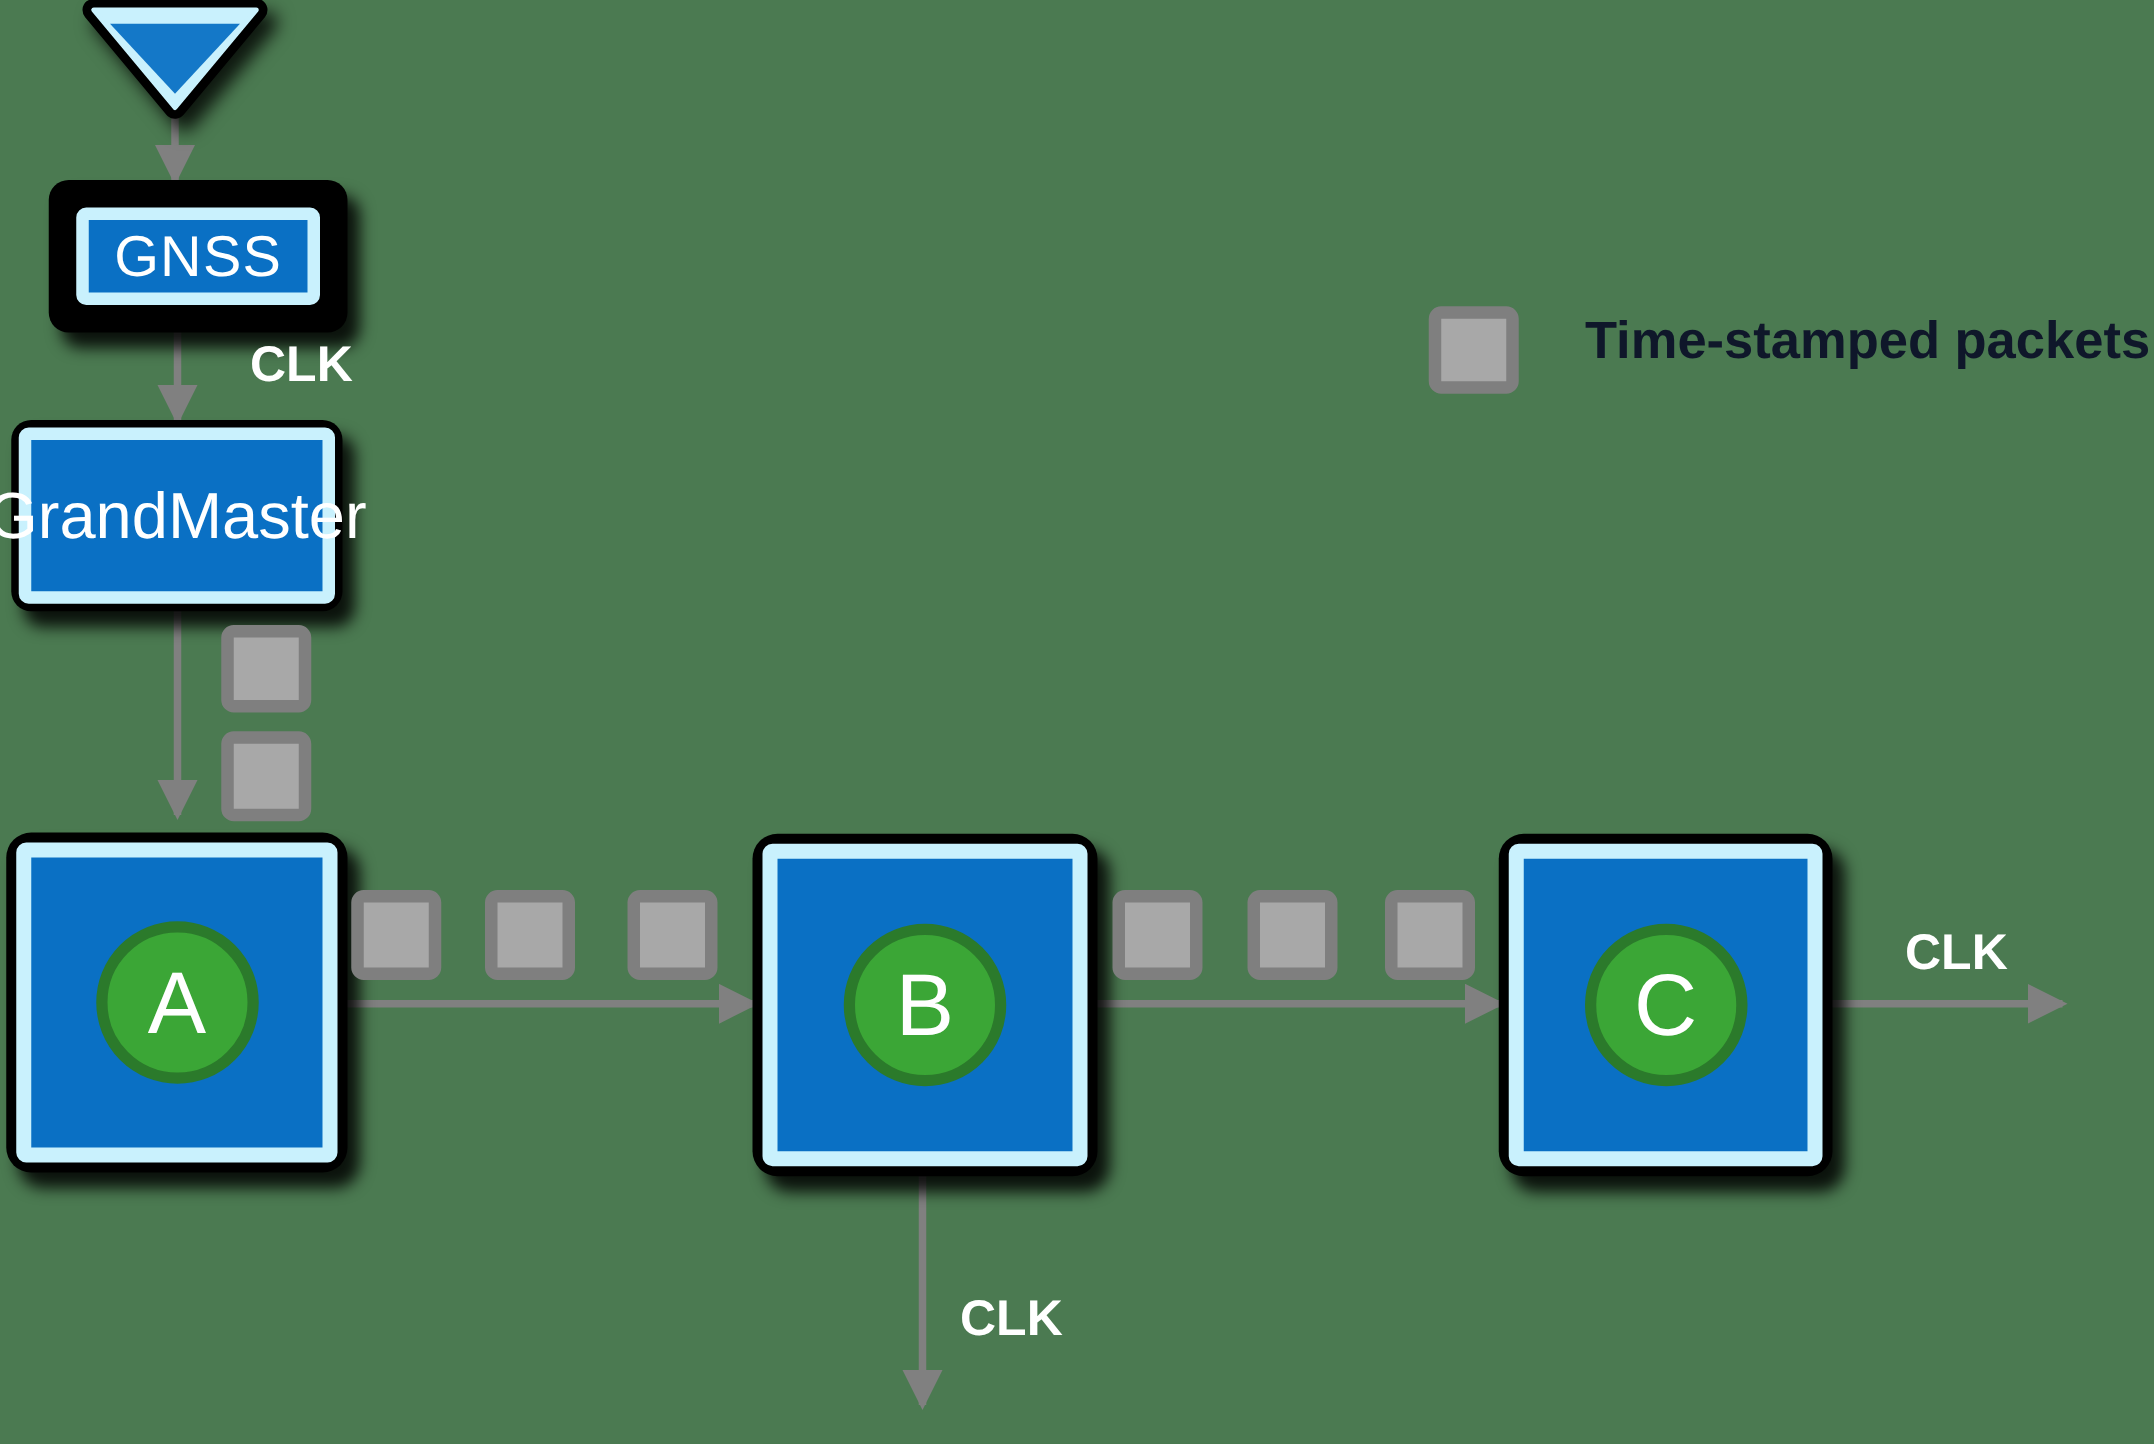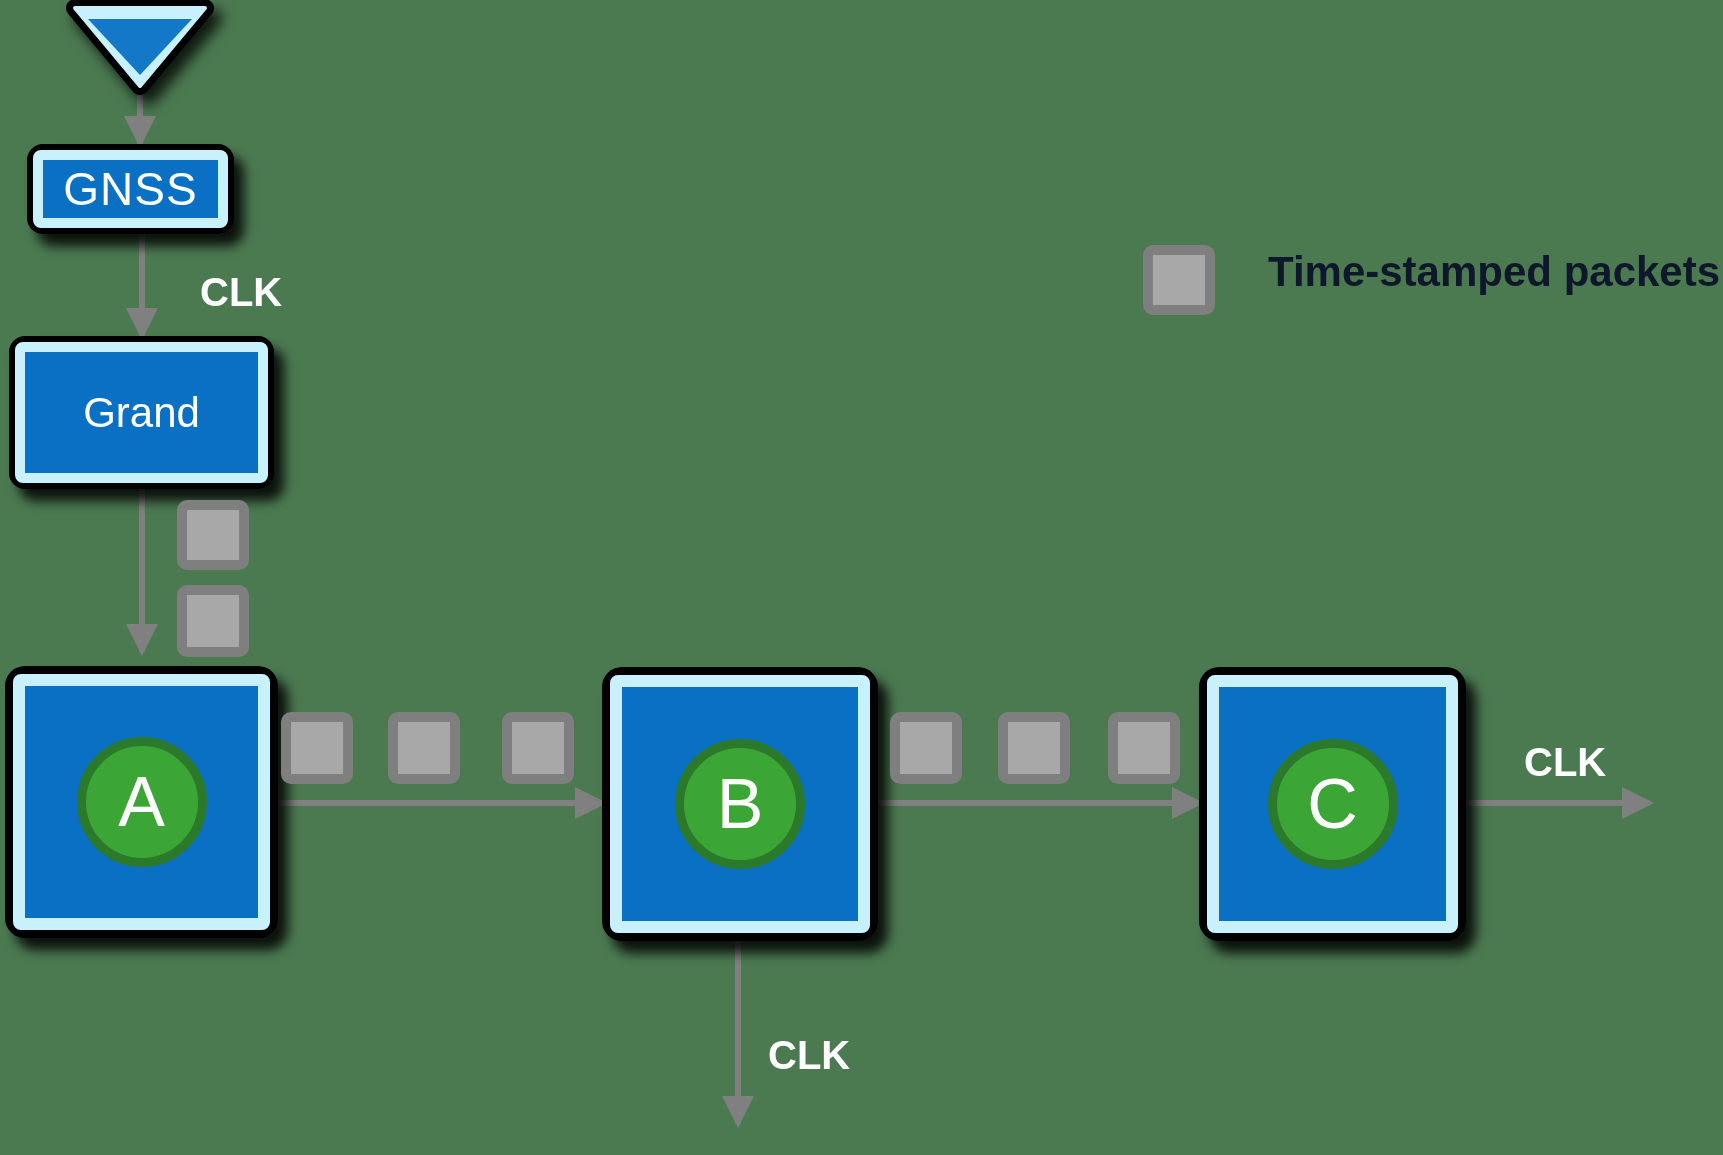--- a/index.html
+++ b/index.html
@@ -14,24 +14,24 @@
   .shadowbox{
     position:absolute;z-index:2;background:#000;border-radius:16px;
     box-shadow:10px 12px 12px rgba(0,0,0,0.85);
   }
   .panel{
     background:#0a70c4;border:10px solid #c9f1fd;border-radius:8px;
     box-sizing:border-box;display:flex;align-items:center;justify-content:center;
     color:#ffffff;
   }
   .panel.thick{border-width:12px;}
-  .gnss-wrap{left:27px;top:144px;padding:6px;}
+  .gnss-wrap{left:39px;top:144px;padding:22px;}
   .gnss-panel{width:195px;height:78px;font-size:46px;letter-spacing:1px;}
   .gm-wrap{left:9px;top:336px;padding:6px;}
-  .gm-panel{width:253px;height:141px;font-size:42px;text-align:center;line-height:64px;flex-direction:row;}
+  .gm-panel{width:253px;height:141px;font-size:52px;text-align:center;line-height:64px;flex-direction:row;}
   .gm-panel span{display:block;}
   .node-wrap-a{left:5px;top:666px;padding:8px;border-radius:20px;}
   .node-panel-a{width:257px;height:256px;}
   .node-wrap-b{left:602px;top:667px;padding:8px;border-radius:20px;}
   .node-panel-b{width:260px;height:258px;}
   .node-wrap-c{left:1199px;top:667px;padding:8px;border-radius:20px;}
   .node-panel-c{width:251px;height:258px;}
   .node-circle{
     width:130px;height:130px;border-radius:50%;
     background:#3ba636;border:9px solid #2b7a2b;box-sizing:border-box;
@@ -99,20 +99,21 @@
     <div class="panel gnss-panel">
       <span>GNSS</span>
     </div>
   </div>
 
   <div class="clk clk-gnss">CLK</div>
 
   <div class="shadowbox gm-wrap">
     <div class="panel gm-panel">
       <span>Grand</span>
+      <span>Master</span>
     </div>
   </div>
 
   <div class="packet pkt-v1"></div>
   <div class="packet pkt-v2"></div>
 
   <div class="shadowbox node-wrap-a">
     <div class="panel thick node-panel-a">
       <div class="node-circle">
         <span>A</span>

